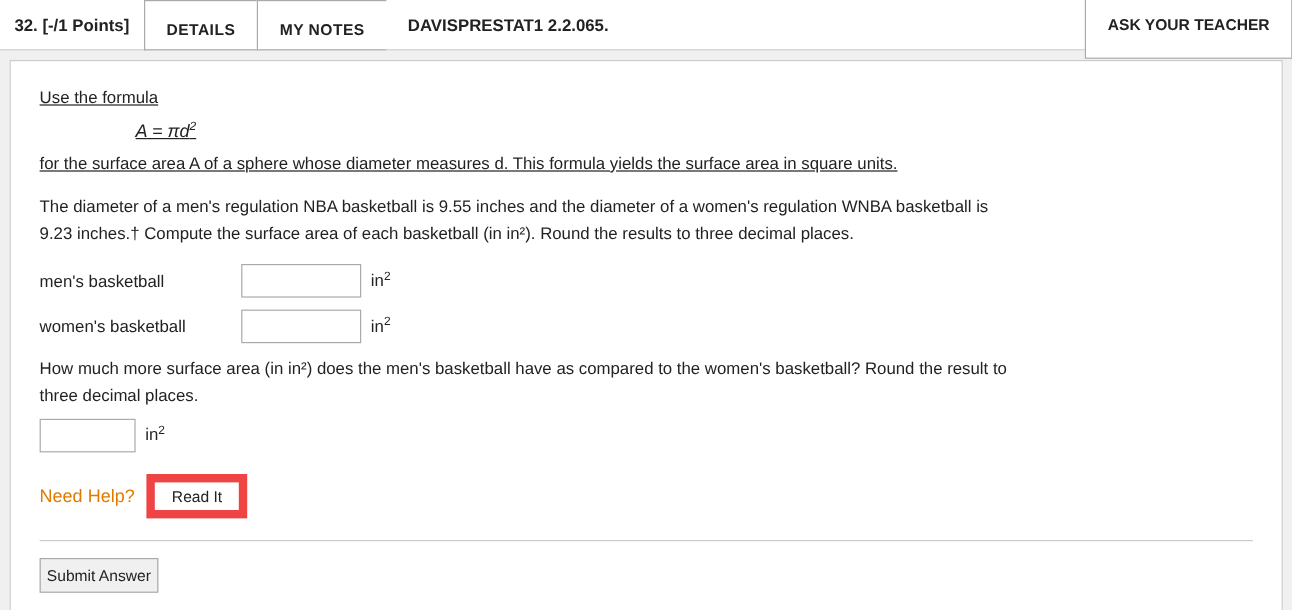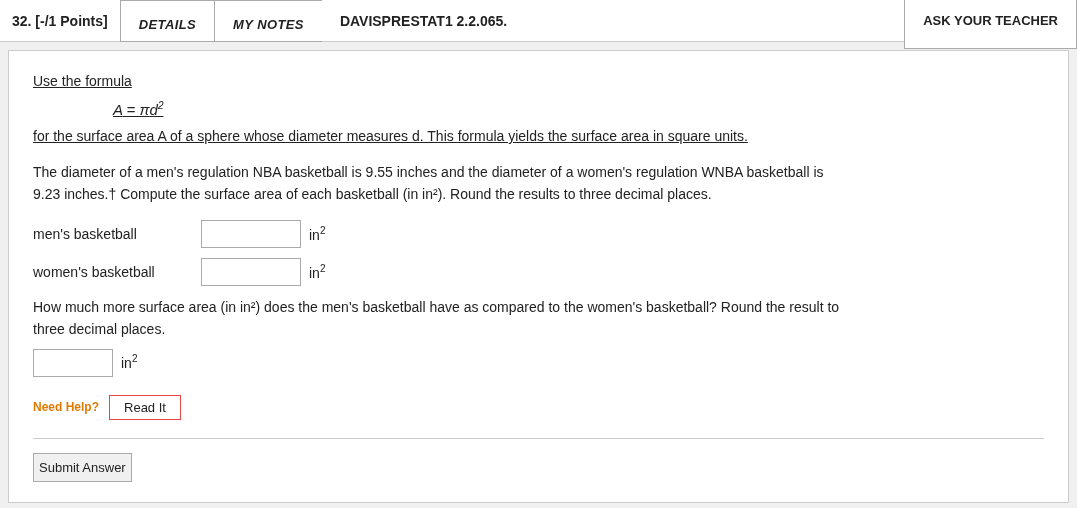--- a/index.html
+++ b/index.html
@@ -26,21 +26,20 @@
     .top-btn {
       border: 1px solid #aaa;
       background: #fff;
       padding: 16px 18px;
       font-size: 13px;
       font-weight: bold;
       cursor: pointer;
       height: 42px;
       letter-spacing: 0.03em;
       color: #222;
-      font-style: italic;
     }
     .top-btn.details { border-right: none; }
     .top-btn.my-notes { border-right: none; }
     .problem-id {
       padding: 0 18px;
       font-weight: bold;
       font-size: 14px;
       flex: 1;
     }
     .ask-teacher-btn {
@@ -126,25 +125,25 @@
     }
     .need-help-row {
       display: flex;
       align-items: center;
       gap: 10px;
       margin-top: 18px;
       margin-bottom: 18px;
     }
     .need-help-label {
       color: #e07b00;
-      font-weight: bold;
-      font-size: 12px;
+      font-weight: normal;
+      font-size: 15px;
     }
     .read-it-btn {
-      border: 1px solid #ef4444;
+      border: 7px solid #ef4444;
       background: #fff;
       padding: 4px 14px;
       font-size: 13px;
       cursor: pointer;
       color: #222;
     }
     .submit-btn {
       border: 1px solid #aaa;
       background: #f0f0f0;
       padding: 6px 5px;

